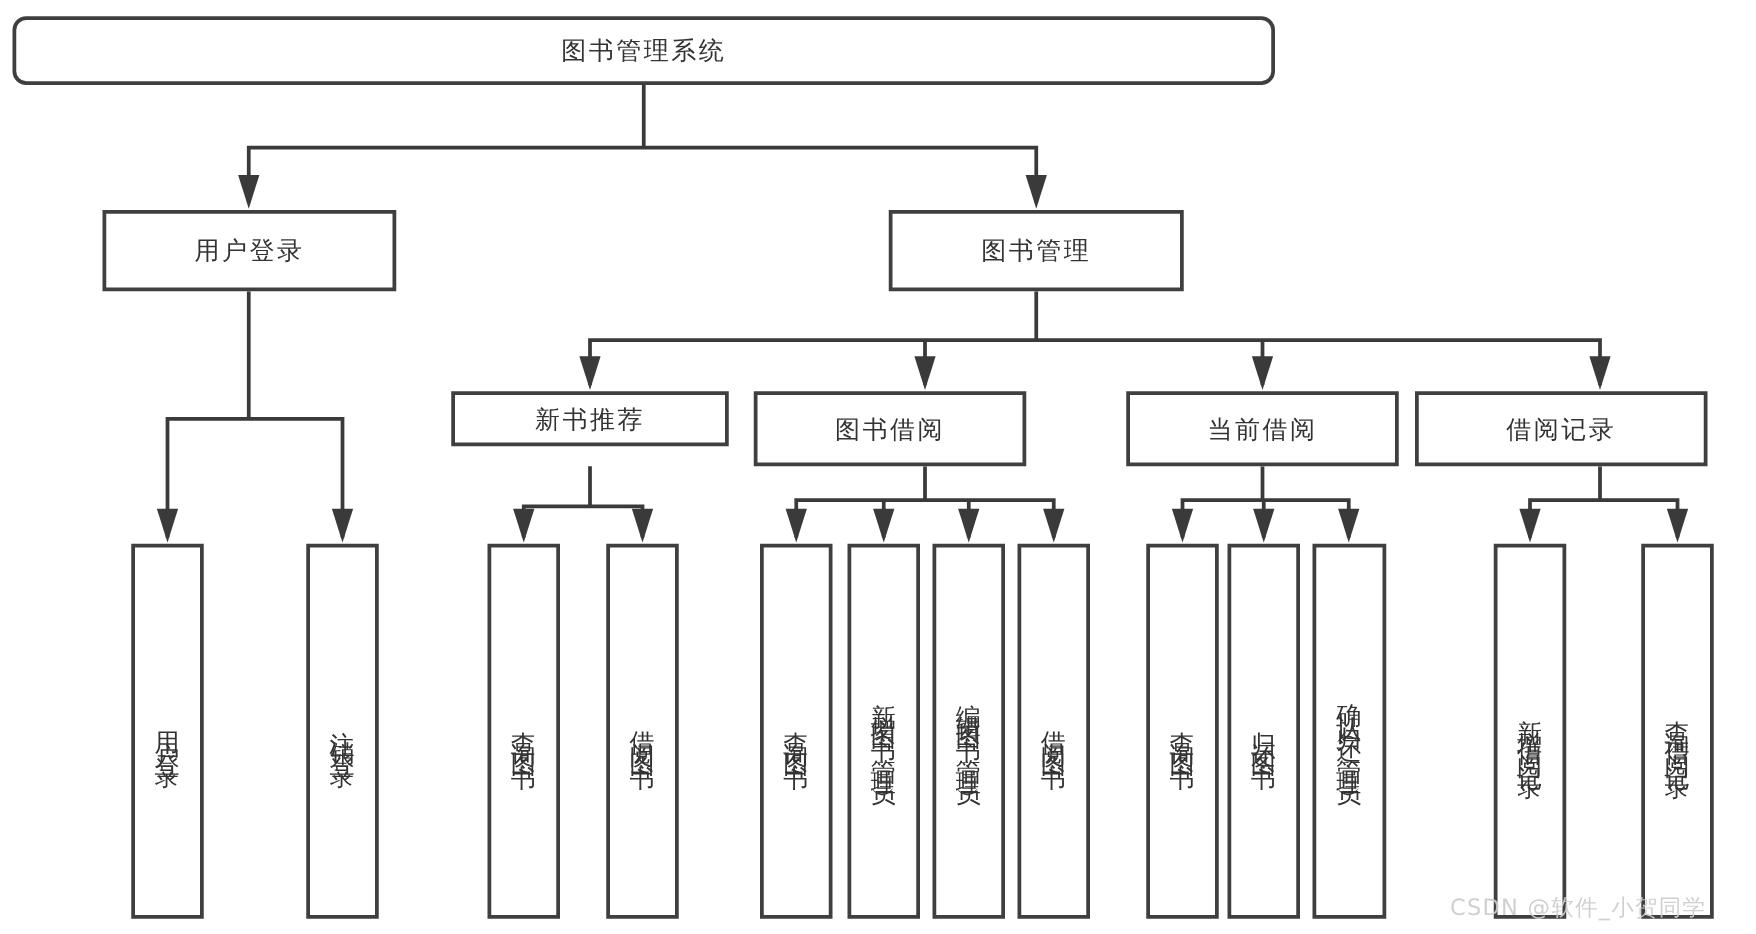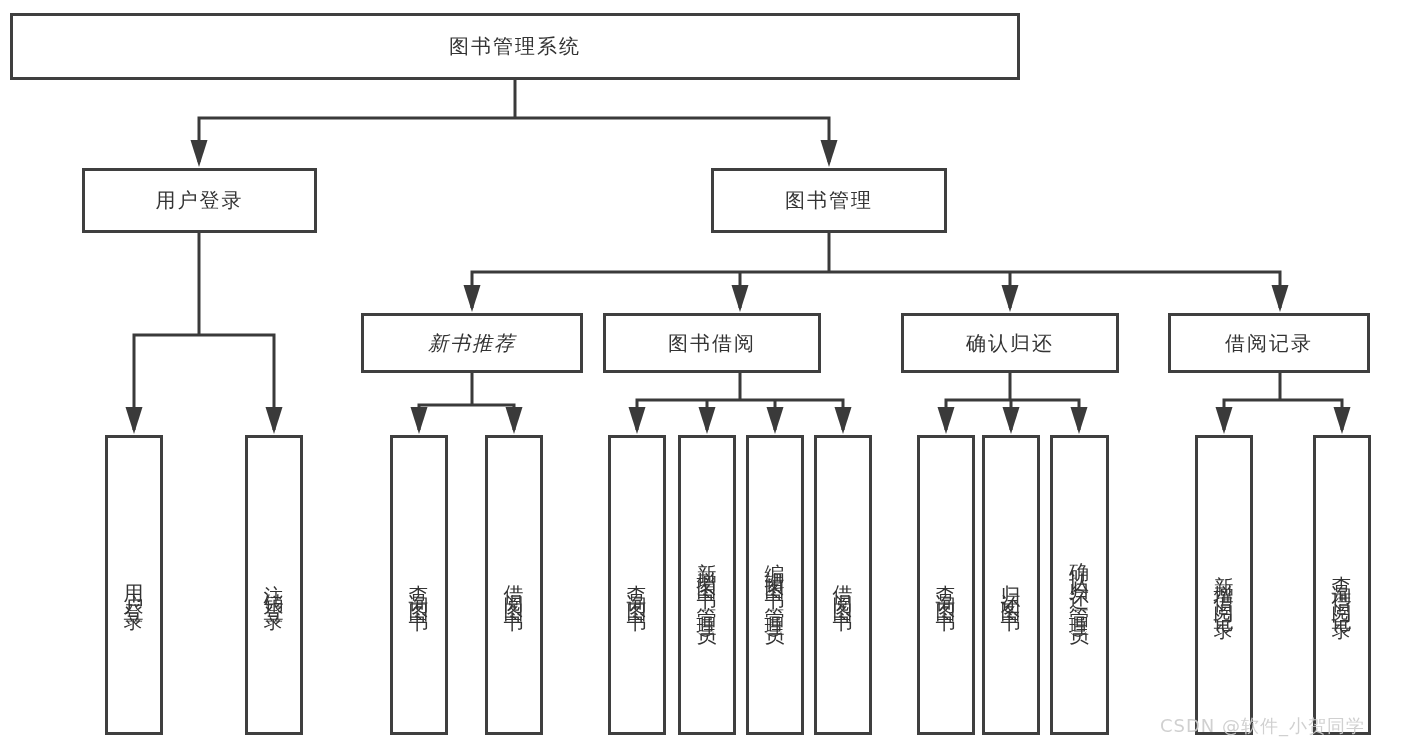--- a/index.html
+++ b/index.html
@@ -83,29 +83,29 @@
       <polygon points="766.5,407 783.5,407 775,434"></polygon>
       <polygon points="834.5,407 851.5,407 843,434"></polygon>
       <polygon points="937.5,407 954.5,407 946,434"></polygon>
       <polygon points="1002.5,407 1019.5,407 1011,434"></polygon>
       <polygon points="1070.5,407 1087.5,407 1079,434"></polygon>
       <polygon points="1215.5,407 1232.5,407 1224,434"></polygon>
       <polygon points="1333.5,407 1350.5,407 1342,434"></polygon>
     </g>
   </svg>
 
-  <div class="node" style="left:10px;top:13px;width:1010px;height:67px;">图书管理系统</div>
+  <div class="node" style="left:10px;top:13px;width:1010px;height:55px;border-radius:11px;">图书管理系统</div>
 
   <div class="node" style="left:82px;top:168px;width:235px;height:65px;">用户登录</div>
   <div class="node" style="left:711px;top:168px;width:236px;height:65px;">图书管理</div>
 
-  <div class="node" style="left:361px;top:313px;width:222px;height:60px;font-style:italic;">新书推荐</div>
+  <div class="node" style="left:361px;top:313px;width:222px;height:44px;">新书推荐</div>
   <div class="node" style="left:603px;top:313px;width:218px;height:60px;">图书借阅</div>
-  <div class="node" style="left:901px;top:313px;width:218px;height:60px;">确认归还</div>
-  <div class="node" style="left:1168px;top:313px;width:202px;height:60px;">借阅记录</div>
+  <div class="node" style="left:901px;top:313px;width:218px;height:60px;">当前借阅</div>
+  <div class="node" style="left:1132px;top:313px;width:234px;height:60px;">借阅记录</div>
 
   <div class="node vnode" style="left:105px;top:435px;width:58px;height:300px;">用户登录</div>
   <div class="node vnode" style="left:245px;top:435px;width:58px;height:300px;">注销登录</div>
 
   <div class="node vnode" style="left:390px;top:435px;width:58px;height:300px;">查询图书</div>
   <div class="node vnode" style="left:485px;top:435px;width:58px;height:300px;">借阅图书</div>
 
   <div class="node vnode" style="left:608px;top:435px;width:58px;height:300px;">查询图书</div>
   <div class="node vnode" style="left:678px;top:435px;width:58px;height:300px;">新增图书（管理员）</div>
   <div class="node vnode" style="left:746px;top:435px;width:58px;height:300px;">编辑图书（管理员）</div>

